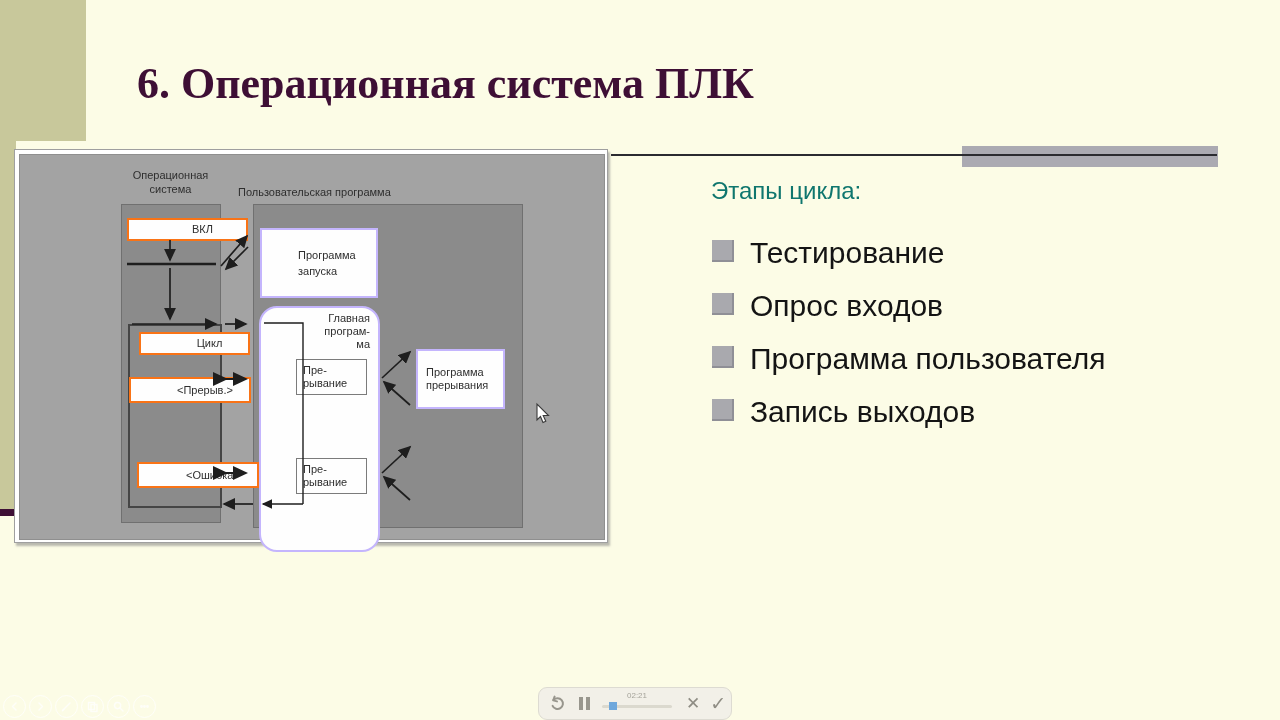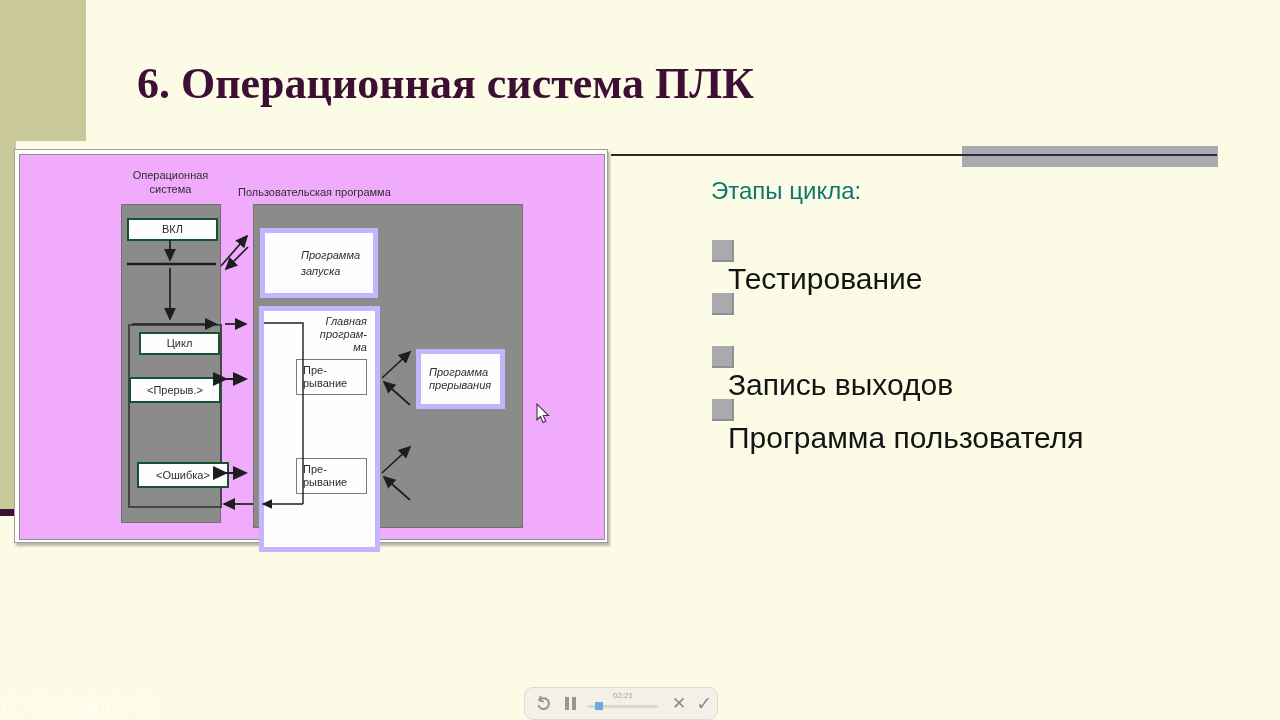--- a/index.html
+++ b/index.html
@@ -21,53 +21,53 @@
     font-weight:bold;font-size:44px;color:#3E0F35;letter-spacing:0px;
   }
 
   
   .accent-bar{position:absolute;left:962px;top:146px;width:256px;height:21px;background:#ABAAB2;}
   .title-rule{position:absolute;left:611px;top:154px;width:606px;height:2px;background:#2B2B30;}
 
   
   .etapy-heading{position:absolute;left:711px;top:177px;font-size:24px;color:#0f766e;}
   .bullet-list{position:absolute;left:712px;top:236px;}
-  .bullet-item{position:relative;height:53px;display:flex;align-items:flex-start;flex-direction:column;}
+  .bullet-item{position:relative;height:53px;display:flex;align-items:flex-start;}
   .bullet-square{width:20px;height:20px;background:#A9A9AE;border-right:2px solid #8f8f96;border-bottom:2px solid #8f8f96;margin-top:4px;flex:0 0 auto;}
   .bullet-text{margin-left:16px;font-size:30px;color:#141414;white-space:nowrap;}
 
   
   .panel{
     position:absolute;left:14px;top:149px;width:584px;height:384px;
     background:#ffffff;border:1px solid #9f9f9f;padding:4px;
     box-shadow:2px 3px 2px rgba(130,130,130,.55);
   }
-  .panel-inner{position:relative;width:100%;height:100%;border:1px solid #8f8f8f;background:#f0abfc;}
+  .panel-inner{position:relative;width:100%;height:100%;border:1px solid #8f8f8f;background:#a3a3a3;}
 
   .dg-label{position:absolute;font-size:11px;line-height:14px;color:#2e2e2e;z-index:3;}
   .prewrap{white-space:pre-line;}
   .dg-block{position:absolute;background:#8B8B8B;border:1px solid #707070;z-index:1;}
   .dg-box{position:absolute;background:#fefefe;color:#2e2e2e;font-size:11px;line-height:13px;z-index:2;
           display:flex;align-items:center;justify-content:center;text-align:center;}
-  .bd2{border:2px solid #14532d;}
-  .bd1{border:5px solid #c4b5fd;font-style:italic;}
+  .bd2{border:2px solid #f97316;padding-left:30px;}
+  .bd1{border:2px solid #c4b5fd;}
   .bd1l{border:1px solid #7b7b7b;margin-left:28px;}
   .dg-frame{position:absolute;border:2px solid #454545;z-index:2;}
   .ta-left{justify-content:flex-start;text-align:left;}
   .arrows{position:absolute;left:0;top:0;z-index:5;pointer-events:none;}
 
   
   .mini-toolbar{position:absolute;left:3px;top:695px;display:flex;gap:3px;opacity:.8;}
   .mini-btn{width:21px;height:21px;border-radius:50%;border:1.4px solid rgba(255,255,255,.95);
             display:flex;align-items:center;justify-content:center;}
   .mini-btn svg{stroke:rgba(255,255,255,.95);fill:none;stroke-width:1.4;stroke-linecap:round;stroke-linejoin:round;}
 
   
   .player{
-    position:absolute;left:524px;top:687px;width:192px;height:31px;
+    position:absolute;left:538px;top:687px;width:192px;height:31px;
     background:#F2F0E8;border:1px solid #DDDBD2;border-radius:9px;
     display:flex;align-items:center;
   }
   .p-undo{margin-left:10px;width:18px;height:18px;cursor:default;}
   .p-pause{margin-left:12px;display:flex;gap:3px;}
   .p-pause div{width:4px;height:13px;background:#98968D;}
   .p-progress{position:relative;margin-left:12px;width:70px;height:100%;}
   .p-time{position:absolute;left:0;right:0;top:3px;text-align:center;font-size:8px;color:#A5A39A;}
   .p-track{position:absolute;left:0;top:17px;width:70px;height:3px;background:#DBD9CE;border-radius:2px;}
   .p-handle{position:absolute;left:7px;top:14px;width:8px;height:8px;background:#6FA8DC;}
@@ -87,28 +87,29 @@
 <div class="title-rule"></div>
 
 <div class="etapy-heading">Этапы цикла:</div>
 <div class="bullet-list">
   <div class="bullet-item">
     <div class="bullet-square"></div>
     <div class="bullet-text">Тестирование</div>
   </div>
   <div class="bullet-item">
     <div class="bullet-square"></div>
+    <div class="bullet-text">Опрос входов</div>
+  </div>
+  <div class="bullet-item">
+    <div class="bullet-square"></div>
+    <div class="bullet-text">Программа пользователя</div>
   </div>
   <div class="bullet-item">
     <div class="bullet-square"></div>
     <div class="bullet-text">Запись выходов</div>
-  </div>
-  <div class="bullet-item">
-    <div class="bullet-square"></div>
-    <div class="bullet-text">Программа пользователя</div>
   </div>
 </div>
 
 <div class="panel">
   <div class="panel-inner">
 
     <div class="dg-block" style="left:101px;top:49px;width:98px;height:317px;"></div>
     <div class="dg-block" style="left:233px;top:49px;width:268px;height:322px;"></div>
 
     <div class="dg-label prewrap" style="left:93px;top:13px;width:115px;text-align:center;">Операционная
@@ -116,21 +117,21 @@
     <div class="dg-label" style="left:218px;top:30px;">Пользовательская программа</div>
 
     <div class="dg-box bd2" style="left:107px;top:63px;width:87px;height:19px;">ВКЛ</div>
     <div class="dg-frame" style="left:108px;top:169px;width:90px;height:180px;"></div>
     <div class="dg-box bd2" style="left:119px;top:177px;width:77px;height:19px;text-align:right;">Цикл</div>
     <div class="dg-box bd2" style="left:109px;top:222px;width:88px;height:22px;">&lt;Прерыв.&gt;</div>
     <div class="dg-box bd2" style="left:117px;top:307px;width:88px;height:22px;">&lt;Ошибка&gt;</div>
 
     <div class="dg-box bd1 prewrap ta-left" style="left:240px;top:73px;width:118px;height:70px;padding-left:36px;box-sizing:border-box;line-height:16px;">Программа
 запуска</div>
-    <div class="dg-box bd1 prewrap" style="left:239px;top:151px;width:121px;height:246px;align-items:flex-start;justify-content:flex-end;text-align:right;padding:4px 8px 0 0;box-sizing:border-box;">Главная
+    <div class="dg-box bd1 prewrap" style="left:239px;top:151px;width:121px;height:246px;align-items:flex-start;justify-content:flex-end;text-align:right;padding:4px 8px 0 0;box-sizing:border-box;border-radius:18px;">Главная
 програм-
 ма</div>
     <div class="dg-box bd1l prewrap ta-left" style="left:248px;top:204px;width:71px;height:36px;padding-left:6px;box-sizing:border-box;">Пре-
 рывание</div>
     <div class="dg-box bd1l prewrap ta-left" style="left:248px;top:303px;width:71px;height:36px;padding-left:6px;box-sizing:border-box;">Пре-
 рывание</div>
     <div class="dg-box bd1 prewrap ta-left" style="left:396px;top:194px;width:89px;height:60px;padding-left:8px;box-sizing:border-box;">Программа
 прерывания</div>
 
     <svg class="arrows" width="584" height="384" viewBox="0 0 584 384">

